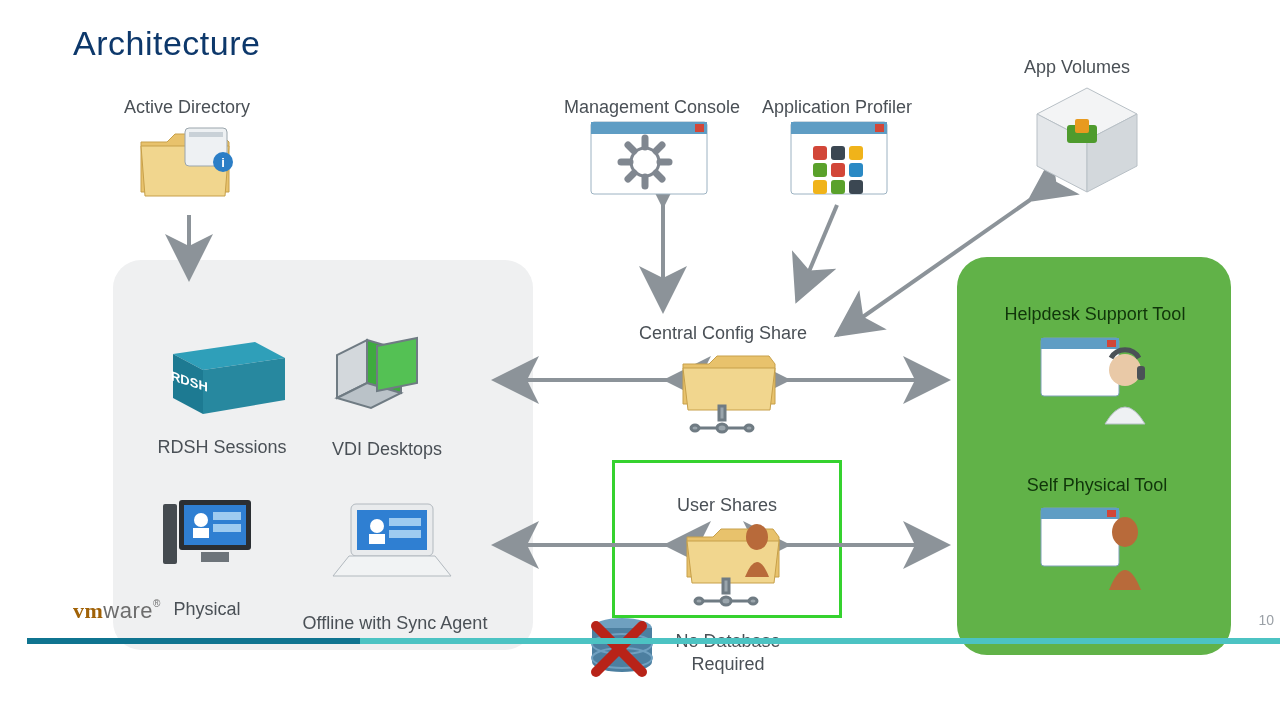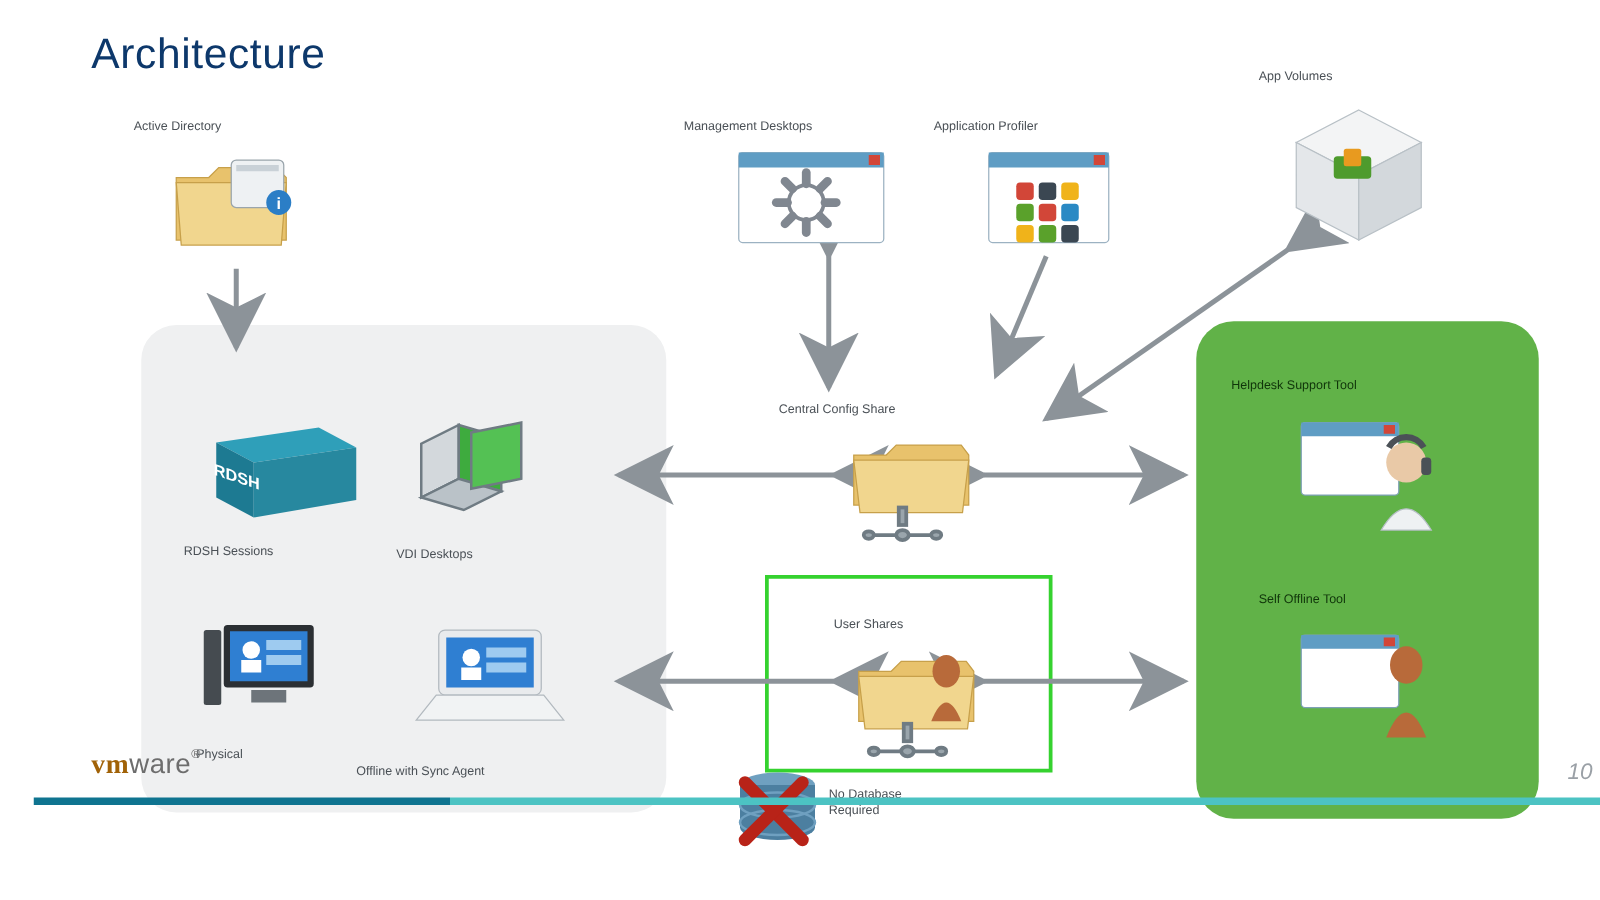--- a/index.html
+++ b/index.html
@@ -22,23 +22,23 @@
   .title {
     position: absolute;
     left: 46px;
     top: 24px;
     font-size: 34px;
     font-weight: 300;
     color: #0d386b;
     letter-spacing: 0.5px;
   }
   .label {
-    font-size: 10px;
+    font-size: 18px;
     color: #4a5056;
-    text-align: left;
+    text-align: center;
     line-height: 1.25;
   }
   .node-label { position: absolute; }
   .icon { position: absolute; }
   svg.arrows {
     position: absolute;
     left: 0; top: 0;
     width: 1280px; height: 720px;
     pointer-events: none;
   }
@@ -77,23 +77,22 @@
     font-weight: 400;
     letter-spacing: 0.5px;
     color: #6d6d6d;
   }
   .footer-logo b { color: #a16207; font-weight: 700; font-family: Liberation Serif, serif; }
   .footer-logo sup { font-size: 10px; vertical-align: top; }
   .pageno {
     position: absolute;
     right: 33px;
     bottom: 16px;
-    font-size: 18px;
+    font-size: 14px;
     color: #9aa0a6;
-    font-style: italic;
   }
   .footer-bar {
     position: absolute;
     left: 0; bottom: 0;
     width: 1280px; height: 6px;
     background: linear-gradient(90deg, #0f7490 0%, #0f7490 26%, #4cc3c3 26%, #4cc3c3 100%);
   }
 </style>
 </head>
 <body>
@@ -135,21 +134,21 @@
   <div class="node-label label" style="left:80px; top:96px; width:160px;">Active Directory</div>
   <svg class="icon" style="left:108px; top:118px;" width="100" height="90" viewBox="0 0 100 90">
     <path d="M6 24 L32 24 L40 16 L86 16 L94 24 L94 74 L6 74 Z" fill="#e8c26c" stroke="#c7a04a"></path>
     <path d="M6 28 L94 28 L90 78 L10 78 Z" fill="#f1d68e" stroke="#c7a04a"></path>
     <rect x="50" y="10" width="42" height="38" rx="4" fill="#eef1f3" stroke="#9aa5ac"></rect>
     <rect x="54" y="14" width="34" height="5" fill="#c9d1d7"></rect>
     <circle cx="88" cy="44" r="10" fill="#2b7ec6"></circle>
     <text x="88" y="49" font-size="13" font-weight="bold" fill="#fff" text-anchor="middle">i</text>
   </svg>
 
-  <div class="node-label label" style="left:520px; top:96px; width:210px;">Management Desktops</div>
+  <div class="node-label label" style="left:520px; top:96px; width:210px;">Management Console</div>
   <svg class="icon" style="left:560px; top:116px;" width="130" height="90" viewBox="0 0 130 90">
     <rect x="4" y="6" width="116" height="72" rx="3" fill="#ffffff" stroke="#9cb2c2"></rect>
     <rect x="4" y="6" width="116" height="12" fill="#5f9dc4"></rect>
     <rect x="108" y="8" width="9" height="8" fill="#d24638"></rect>
     <g transform="translate(58,46)">
       <circle r="14" fill="#ffffff" stroke="#808790" stroke-width="3"></circle>
       <g stroke="#808790" stroke-width="7" stroke-linecap="round">
         <line x1="0" y1="-24" x2="0" y2="-15"></line>
           <line x1="0" y1="24" x2="0" y2="15"></line>
         <line x1="-24" y1="0" x2="-15" y2="0"></line>
@@ -284,21 +283,21 @@
     <rect x="4" y="10" width="78" height="11" fill="#5f9dc4"></rect>
     <rect x="70" y="12" width="9" height="7" fill="#d24638"></rect>
     <g>
       <circle cx="88" cy="42" r="16" fill="#e9c9a7"></circle>
       <path d="M68 96 Q88 62 108 96 Z" fill="#eef1f3" stroke="#b6bfc6"></path>
       <path d="M74 30 a16 16 0 0 1 28 0" fill="none" stroke="#4b5157" stroke-width="5"></path>
       <rect x="100" y="38" width="8" height="14" rx="3" fill="#4b5157"></rect>
     </g>
   </svg>
 
-  <div class="node-label label" style="left:980px; top:474px; width:180px; color:#10350a;">Self Offline Tool</div>
+  <div class="node-label label" style="left:980px; top:474px; width:180px; color:#10350a;">Self Physical Tool</div>
   <svg class="icon" style="left:1010px; top:498px;" width="120" height="100" viewBox="0 0 120 100">
     <rect x="4" y="10" width="78" height="58" rx="3" fill="#ffffff" stroke="#7ea1b6"></rect>
     <rect x="4" y="10" width="78" height="11" fill="#5f9dc4"></rect>
     <rect x="70" y="12" width="9" height="7" fill="#d24638"></rect>
     <g>
       <ellipse cx="88" cy="34" rx="13" ry="15" fill="#b86a3a"></ellipse>
       <path d="M72 92 Q88 52 104 92 Z" fill="#b86a3a"></path>
     </g>
   </svg>
 

